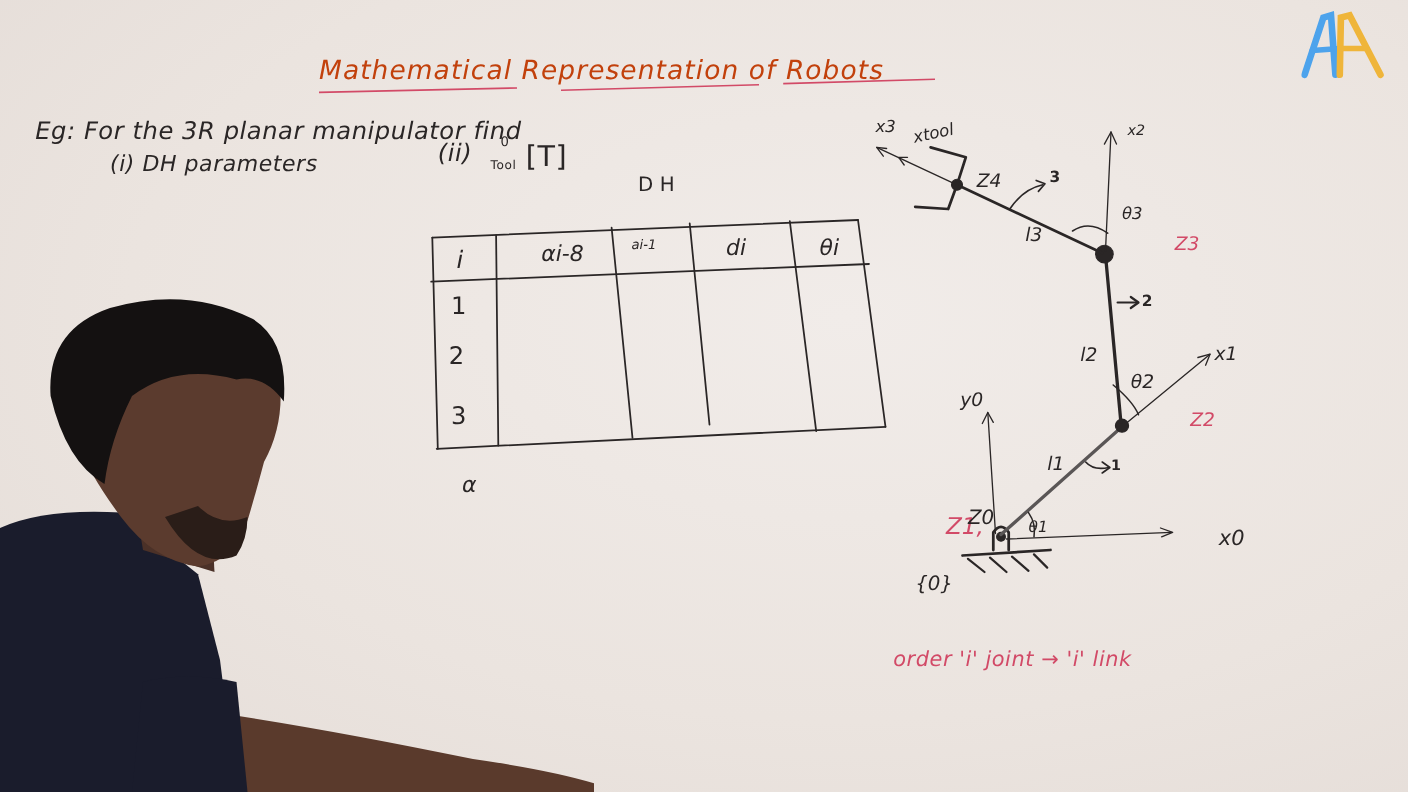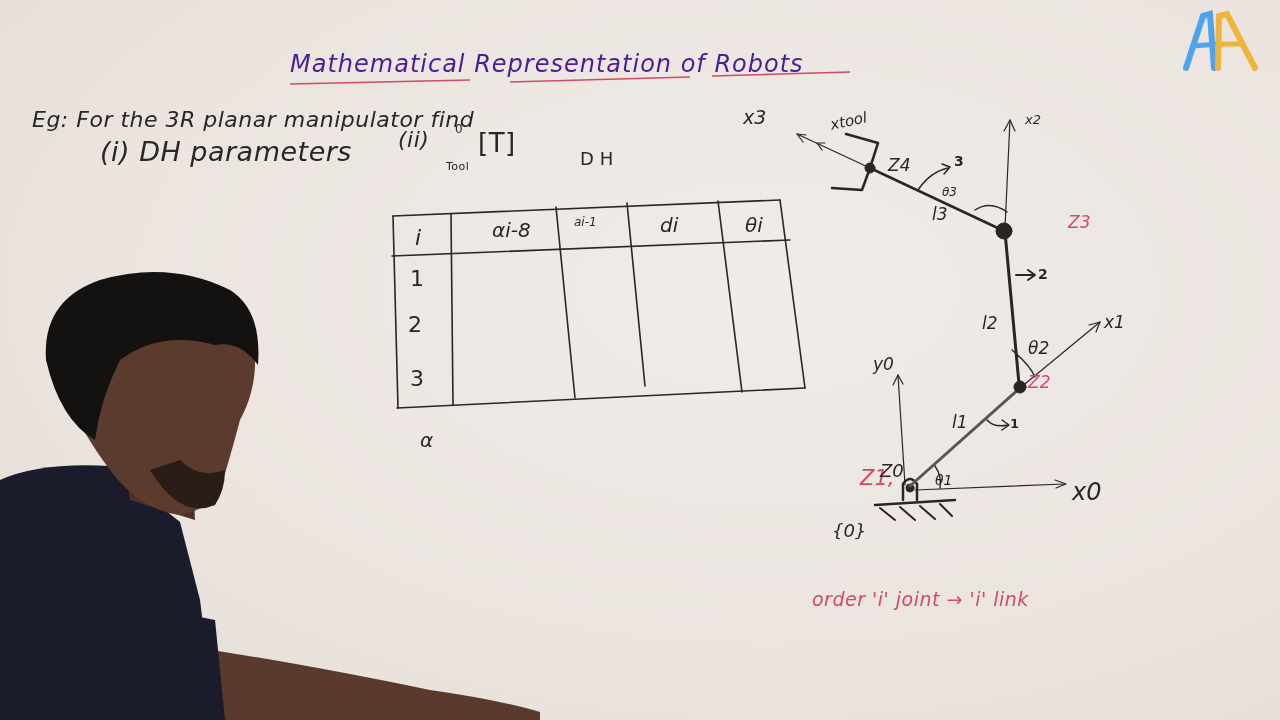--- a/index.html
+++ b/index.html
@@ -3,28 +3,28 @@
 <meta charset="utf-8">
 <style>
   html, body { margin:0; padding:0; }
   body { width:1280px; height:720px; overflow:hidden; background:#ece6e2; position:relative;
          font-family: "DejaVu Sans", sans-serif; }
   .board { position:absolute; left:0; top:0; width:1280px; height:720px;
            background: radial-gradient(ellipse at 60% 40%, #f1ece9 0%, #ebe4df 60%, #e4dcd7 100%); }
   .ink { fill:none; stroke:#2a2626; stroke-linecap:round; stroke-linejoin:round; }
   .txt { position:absolute; font-family:"DejaVu Sans", sans-serif; color:#2a2626; white-space:nowrap;
          font-style:italic; letter-spacing:0.5px; }
-  .title { left:290px; top:50px; font-size:24px; color:#4c1d95; font-style:italic; letter-spacing:1px; }
+  .title { left:290px; top:50px; font-size:24px; color:#c2410c; font-style:italic; letter-spacing:1px; }
   .eg { left:32px; top:107px; font-size:22px; }
-  .q1 { left:100px; top:136px; font-size:27px; }
+  .q1 { left:100px; top:136px; font-size:20px; }
   .q2 { left:398px; top:127px; font-size:22px; }
-  .tool-sub { left:446px; top:160px; font-size:11px; font-style:normal; }
+  .tool-sub { left:446px; top:144px; font-size:11px; font-style:normal; }
   .tool-sup { left:455px; top:122px; font-size:12px; font-style:normal; }
   .tbracket { left:478px; top:128px; font-size:26px; font-style:normal; }
-  .dh { left:580px; top:148px; font-size:18px; font-style:normal; letter-spacing:6px;text-align:right; }
+  .dh { left:580px; top:158px; font-size:18px; font-style:normal; letter-spacing:6px;text-align:right; }
   .th { position:absolute; font-size:22px; font-style:italic; color:#2a2626; }
   .td { position:absolute; font-size:22px; color:#2a2626; font-style:normal; }
   .lbl { position:absolute; font-size:17px; font-style:italic; color:#2a2626; white-space:nowrap; }
   .lbl.r { color:#d24a67; }
   .note { left:812px; top:588px; font-size:19px; color:#d24a67; }
   .stray { left:420px; top:428px; font-size:20px; }
   .logo { position:absolute; left:1183px; top:10px; width:78px; height:62px; }
   .person { position:absolute; left:0; top:0; width:1280px; height:720px; pointer-events:none; }
 </style>
 </head>
@@ -116,40 +116,40 @@
 
     <path d="M918 190 Q930 172 948 168" stroke-width="1.5"></path>
     <path d="M942 164 L950 167 L944 174" stroke-width="1.5"></path>
     <path d="M1016 275 L1034 275" stroke-width="2"></path>
     <path d="M1028 270 L1035 275 L1028 280" stroke-width="2"></path>
     <path d="M987 420 Q994 428 1008 425" stroke-width="1.5"></path>
     <path d="M1002 420 L1009 425 L1002 430" stroke-width="1.5"></path>
   </g>
 </svg>
 
-<div class="lbl" style="left:743px;top:106px;font-size:19px">x3</div>
+<div class="lbl" style="left:796px;top:106px;font-size:15px">x3</div>
 <div class="lbl" style="left:830px;top:112px;font-size:15px;transform:rotate(-12deg)">xtool</div>
 <div class="lbl" style="left:888px;top:155px">Z4</div>
 <div class="lbl" style="left:954px;top:153px;font-style:normal;font-weight:bold;font-size:14px">3</div>
-<div class="lbl" style="left:942px;top:185px;font-size:12px">θ3</div>
+<div class="lbl" style="left:1020px;top:185px;font-size:15px">θ3</div>
 <div class="lbl" style="left:932px;top:204px">l3</div>
 <div class="lbl" style="left:1025px;top:112px;font-size:13px">x2</div>
 <div class="lbl r" style="left:1068px;top:212px">Z3</div>
 <div class="lbl" style="left:1038px;top:266px;font-style:normal;font-weight:bold;font-size:14px">2</div>
 <div class="lbl" style="left:982px;top:313px">l2</div>
 <div class="lbl" style="left:1028px;top:338px">θ2</div>
 <div class="lbl" style="left:1104px;top:312px">x1</div>
-<div class="lbl r" style="left:1028px;top:372px">Z2</div>
+<div class="lbl r" style="left:1082px;top:372px">Z2</div>
 <div class="lbl" style="left:873px;top:354px">y0</div>
 <div class="lbl" style="left:952px;top:412px">l1</div>
 <div class="lbl" style="left:1010px;top:416px;font-style:normal;font-weight:bold;font-size:13px">1</div>
 <div class="lbl r" style="left:860px;top:466px;font-size:21px">Z1,</div>
 <div class="lbl" style="left:880px;top:460px;font-size:18px">Z0</div>
 <div class="lbl" style="left:935px;top:472px;font-size:14px">θ1</div>
-<div class="lbl" style="left:1072px;top:478px;font-size:24px">x0</div>
+<div class="lbl" style="left:1108px;top:478px;font-size:19px">x0</div>
 <div class="lbl" style="left:832px;top:520px;font-size:18px">{0}</div>
 
 <div class="txt note">order 'i' joint → 'i' link</div>
 
 <svg class="logo" viewBox="0 0 78 62">
   <path d="M3 58 L20 6 L27 4 L31 58" stroke="#4da3ec" stroke-width="6" fill="none" stroke-linecap="round"></path>
   <path d="M10 36 L35 34" stroke="#4da3ec" stroke-width="5" stroke-linecap="round"></path>
   <path d="M35 58 L36 6 L44 4 L72 58" stroke="#efb53a" stroke-width="6" fill="none" stroke-linecap="round"></path>
   <path d="M36 34 L58 34" stroke="#efb53a" stroke-width="5" stroke-linecap="round"></path>
 </svg>

